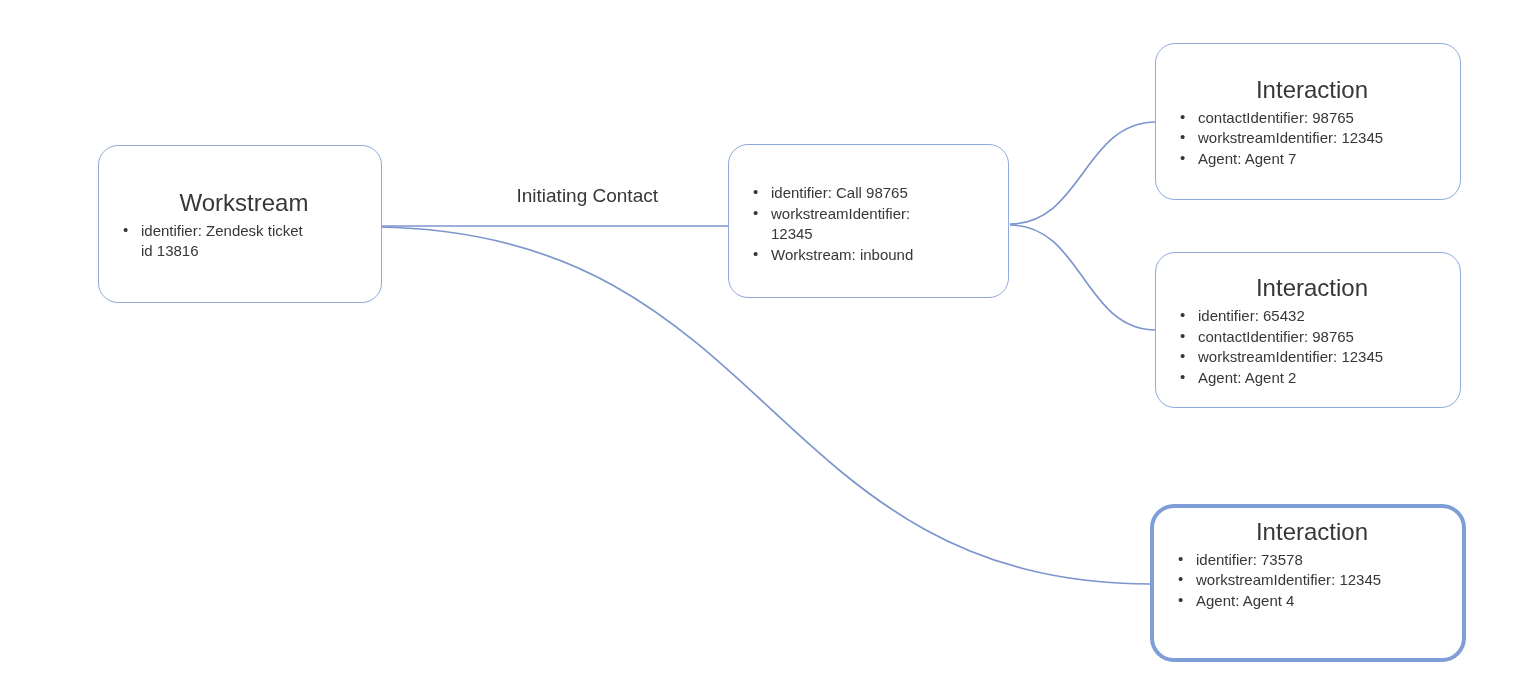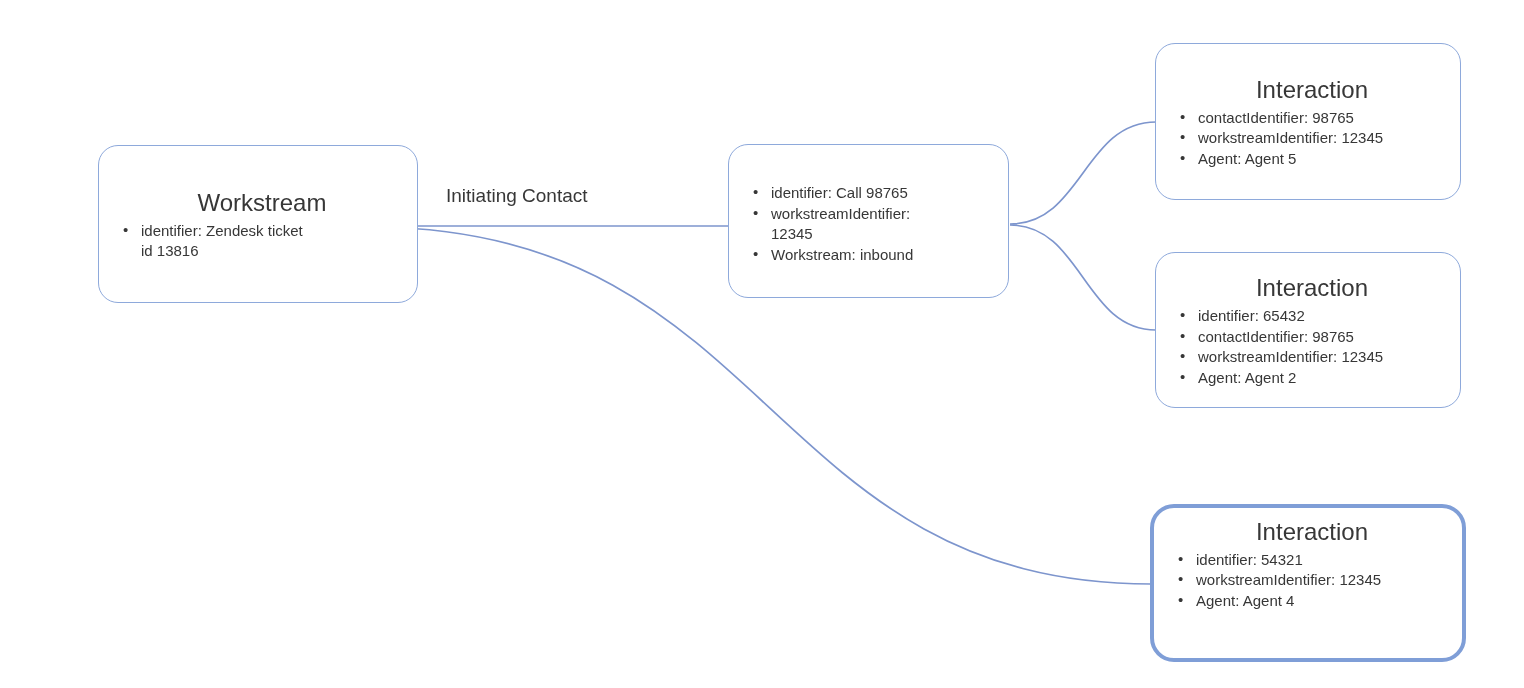--- a/index.html
+++ b/index.html
@@ -50,39 +50,39 @@
     position: relative;
     padding-left: 26px;
     margin: 1px 0;
   }
   .node li::before {
     content: "\2022";
     position: absolute;
     left: 8px;
     top: -1px;
   }
-  .node-workstream  { left: 98px;  top: 145px; width: 320px; height: 158px; }
+  .node-workstream  { left: 98px;  top: 145px; width: 284px; height: 158px; }
   .node-workstream li { max-width: 175px; }
   .node-contact     { left: 728px; top: 144px; width: 281px; height: 154px; }
   .node-contact li  { max-width: 168px; }
   .node-interaction-1 { left: 1155px; top: 43px;  width: 306px; height: 157px; }
   .node-interaction-2 { left: 1155px; top: 252px; width: 306px; height: 156px; }
   .node-interaction-3 {
     left: 1150px; top: 504px; width: 316px; height: 158px;
     border: 4px solid #7f9ed7;
     border-radius: 24px;
     justify-content: flex-start;
     padding-top: 10px;
   }
   .edge-label {
     position: absolute;
-    left: 446px;
+    left: 408px;
     top: 185px;
     width: 250px;
-    text-align: left;
+    text-align: right;
     font-size: 19px;
     color: #373737;
   }
 </style>
 </head>
 <body>
 
 <div class="canvas">
 
   <svg class="connectors" viewBox="0 0 1524 688" xmlns="http://www.w3.org/2000/svg">
@@ -107,36 +107,36 @@
         <li>workstreamIdentifier: 12345</li>
         <li>Workstream: inbound</li>
       </ul>
   </div>
 
   <div class="node node-interaction-1">
     <div class="node-title">Interaction</div>
     <ul>
         <li>contactIdentifier: 98765</li>
         <li>workstreamIdentifier: 12345</li>
-        <li>Agent: Agent 5</li>
+        <li>Agent: Agent 7</li>
       </ul>
   </div>
 
   <div class="node node-interaction-2">
     <div class="node-title">Interaction</div>
     <ul>
         <li>identifier: 65432</li>
         <li>contactIdentifier: 98765</li>
         <li>workstreamIdentifier: 12345</li>
         <li>Agent: Agent 2</li>
       </ul>
   </div>
 
   <div class="node node-interaction-3">
     <div class="node-title">Interaction</div>
     <ul>
-        <li>identifier: 54321</li>
+        <li>identifier: 73578</li>
         <li>workstreamIdentifier: 12345</li>
         <li>Agent: Agent 4</li>
       </ul>
   </div>
 
 </div>
 
 </body></html>

